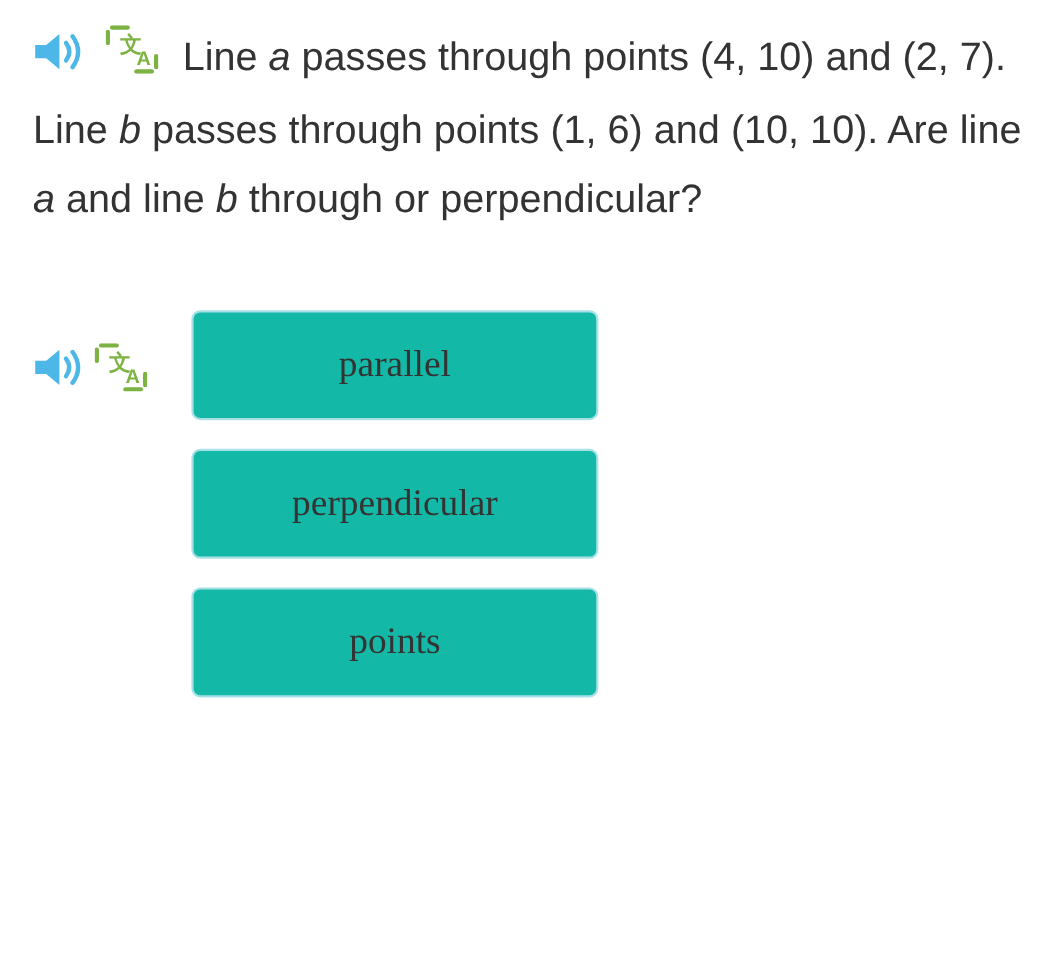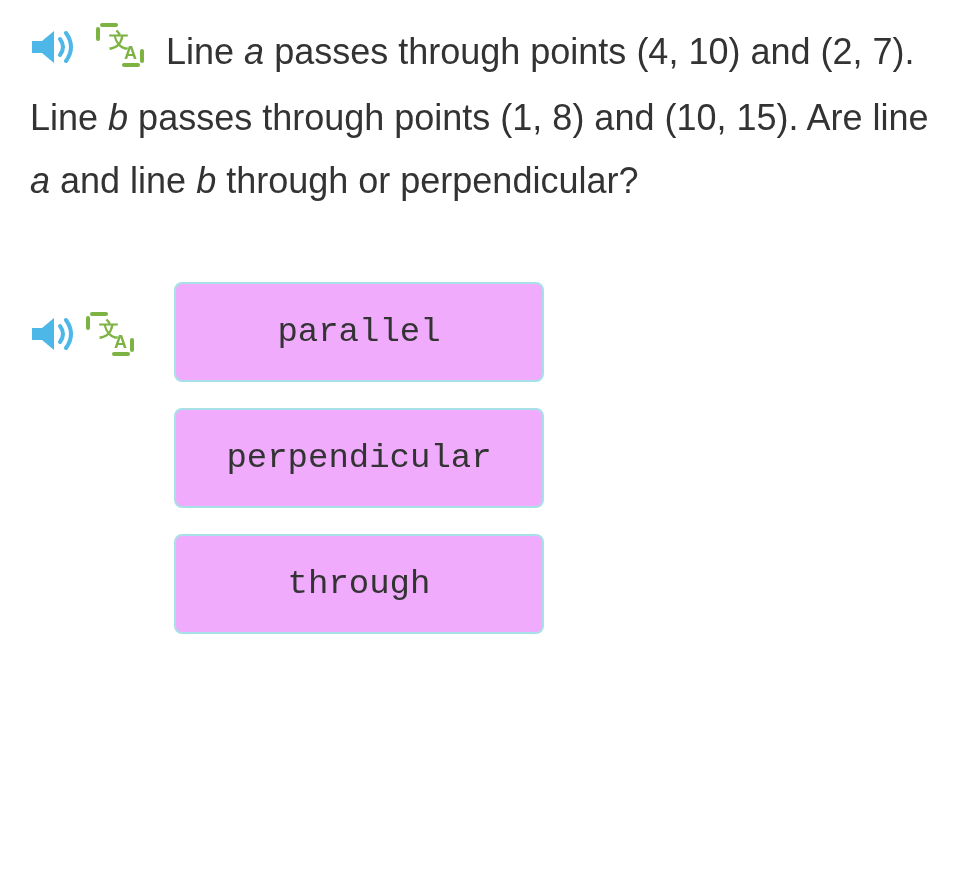--- a/index.html
+++ b/index.html
@@ -47,24 +47,24 @@
       padding-top: 30px;
     }
     .answer-options {
       display: flex;
       flex-direction: column;
       gap: 26px;
     }
     .option-button {
       width: 370px;
       height: 100px;
-      background: #f0abfc;
+      background: #14b8a6;
       border: 2px solid #a8e0e8;
       border-radius: 8px;
-      font-family: Liberation Mono, monospace;
+      font-family: Liberation Serif, serif;
       font-size: 34px;
       color: #333333;
       cursor: pointer;
       display: flex;
       align-items: center;
       justify-content: center;
     }
   </style>
 </head>
 <body>
@@ -80,21 +80,21 @@
   <span class="icon-translate">
     <svg width="48" height="44" viewBox="0 0 48 44">
       <path d="M 6 2 L 20 2" stroke="#7cb342" stroke-width="4" fill="none" stroke-linecap="round"></path>
       <path d="M 2 6 L 2 16" stroke="#7cb342" stroke-width="4" fill="none" stroke-linecap="round"></path>
       <path d="M 28 42 L 42 42" stroke="#7cb342" stroke-width="4" fill="none" stroke-linecap="round"></path>
       <path d="M 46 28 L 46 38" stroke="#7cb342" stroke-width="4" fill="none" stroke-linecap="round"></path>
       <text x="13" y="24" font-size="20" font-weight="bold" fill="#7cb342" font-family="Arial">文</text>
       <text x="28" y="36" font-size="18" font-weight="bold" fill="#7cb342" font-family="Arial">A</text>
     </svg>
   </span>
-  <span class="question-text" id="question-text-container"><span>Line </span><span class="italic">a</span><span> passes through points (4, 10) and (2, 7). Line </span><span class="italic">b</span><span> passes through points (1, 8) and (10, 15). Are line </span><span class="italic">a</span><span> and line </span><span class="italic">b</span><span> through or perpendicular?</span></span>
+  <span class="question-text" id="question-text-container"><span>Line </span><span class="italic">a</span><span> passes through points (4, 10) and (2, 7). Line </span><span class="italic">b</span><span> passes through points (1, 6) and (10, 10). Are line </span><span class="italic">a</span><span> and line </span><span class="italic">b</span><span> through or perpendicular?</span></span>
 </div>
 
 <div class="answer-section">
   <div class="answer-icons">
     <span class="icon-speaker">
       <svg width="48" height="40" viewBox="0 0 48 40">
         <path d="M 2 14 L 2 26 L 12 26 L 24 36 L 24 4 L 12 14 Z" fill="#4db8e8"></path>
         <path d="M 30 12 Q 36 20 30 28" stroke="#4db8e8" stroke-width="4" fill="none" stroke-linecap="round"></path>
         <path d="M 36 6 Q 46 20 36 34" stroke="#4db8e8" stroke-width="4" fill="none" stroke-linecap="round"></path>
       </svg>
@@ -106,15 +106,15 @@
         <path d="M 28 42 L 42 42" stroke="#7cb342" stroke-width="4" fill="none" stroke-linecap="round"></path>
         <path d="M 46 28 L 46 38" stroke="#7cb342" stroke-width="4" fill="none" stroke-linecap="round"></path>
         <text x="13" y="24" font-size="20" font-weight="bold" fill="#7cb342" font-family="Arial">文</text>
         <text x="28" y="36" font-size="18" font-weight="bold" fill="#7cb342" font-family="Arial">A</text>
       </svg>
     </span>
   </div>
   <div class="answer-options">
     <button class="option-button">parallel</button>
     <button class="option-button">perpendicular</button>
-    <button class="option-button">through</button>
+    <button class="option-button">points</button>
   </div>
 </div>
 
 </body></html>

